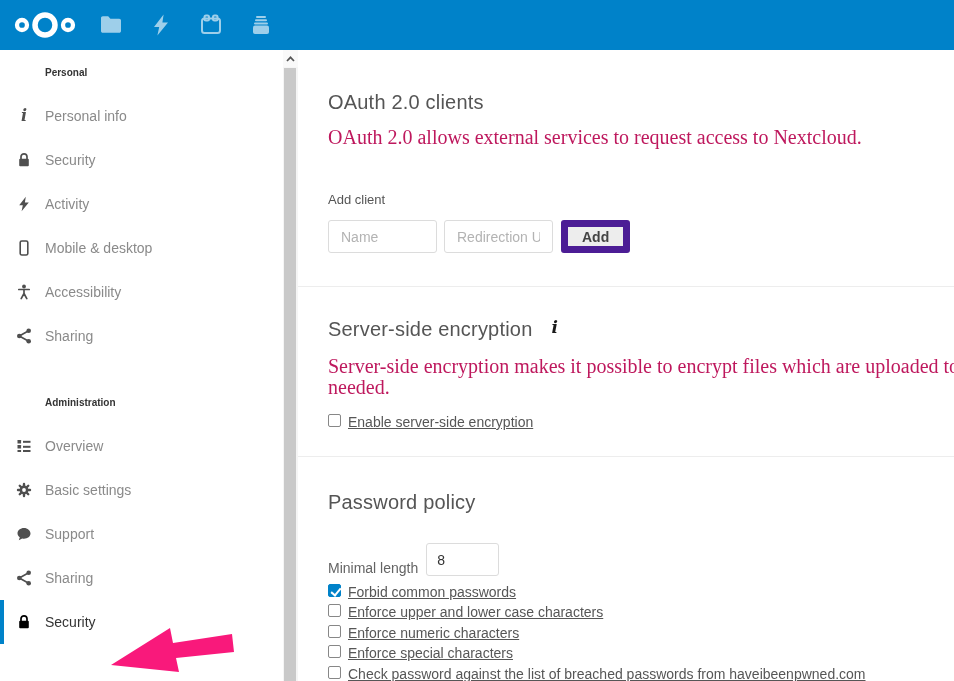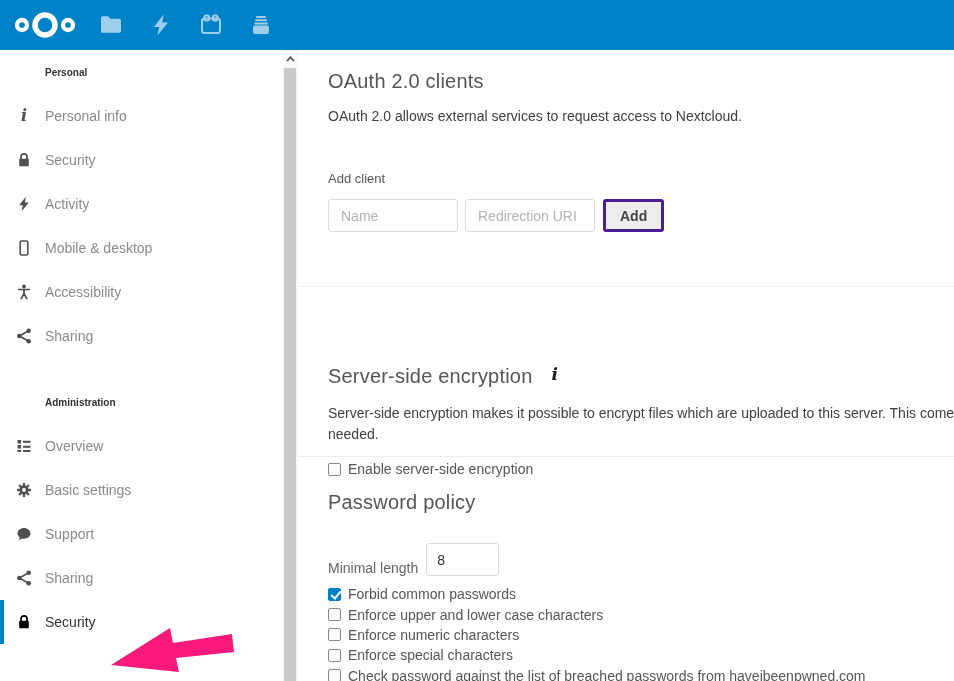--- a/index.html
+++ b/index.html
@@ -31,37 +31,37 @@
   
   #scrollbar { position:absolute; top:0; right:0; width:15px; bottom:0; background:#f5f5f5; }
   #scroll-up { position:absolute; top:0; left:0; width:15px; height:17px; background:#f9f9f9;
     display:flex; align-items:center; justify-content:center; cursor:pointer; }
   #scroll-thumb { position:absolute; top:18px; left:1px; width:12px; bottom:0;
     background:#c9c9c9; cursor:pointer; }
 
   
   #main { position:absolute; left:298px; top:50px; right:0; bottom:0; overflow:hidden; background:#fff; }
   .section { padding:0 30px; border-bottom:1px solid #ededed; }
-  #sec-oauth { height:237px; padding-top:19px; }
+  #sec-oauth { height:237px; padding-top:40px; }
   #sec-enc   { height:170px; padding-top:30px; }
   #sec-pass  { height:224px; padding-top:33px; border-bottom:none; }
   h2 { font-size:20px; font-weight:400; color:#555; line-height:24px; letter-spacing:.2px; }
-  .h2row { display:flex; align-items:flex-start;margin-top:47px; }
+  .h2row { display:flex; align-items:flex-start; }
   .info-i { font-family:"DejaVu Serif",serif; font-style:italic; font-weight:700;
     font-size:17px; color:#1a1a1a; margin-left:19px; }
-  .hint { margin-top:13px; font-size:14px; color:#404040; line-height:21px; }
+  .hint { margin-top:13px; font-size:20px; color:#be185d; line-height:21px;font-family:Liberation Serif, serif; }
   .hint-line { white-space:nowrap; }
   h3 { margin-top:44px; font-size:13px; font-weight:400; color:#555; }
   .form-row { margin-top:13px; display:flex; align-items:center; }
-  input.text { width:130px; height:33px; border:1px solid #dcdcdc; border-radius:3px;
+  input.text { width:109px; height:33px; border:1px solid #dcdcdc; border-radius:3px;
     padding:0 12px; font-size:14px; color:#0369a1; font-family:inherit; margin-right:7px; background:#fff; }
   input.text::placeholder { color:#b3b3b3; }
-  .btn { height:33px; padding:0 14px; margin-left:1px; background:#ededed; border:3px solid #4c1d95;
+  .btn { height:33px; padding:0 14px; margin-left:1px; background:#ededed; border:7px solid #4c1d95;
     border-radius:3px; font-size:14px; font-weight:700; color:#444; font-family:inherit; cursor:pointer; }
-  .cb-row { display:flex; align-items:center; font-size:14px; color:#565656; }
+  .cb-row { display:flex; align-items:flex-start; font-size:14px; color:#565656;text-decoration:underline; }
   #enc-cb-row { margin-top:16px; }
   .cb { width:13px; height:13px; border:1px solid #878787; border-radius:2px; background:#fff;
     margin-right:7px; position:relative; flex:none; cursor:pointer; }
   .cb.on { background:#0082c9; border-color:#0082c9; }
   .cb.on::after { content:""; position:absolute; left:3.5px; top:0.5px; width:4px; height:8px;
     border:solid #fff; border-width:0 2px 2px 0; transform:rotate(40deg); }
   .minlen { margin-top:29px; display:flex; align-items:flex-end; font-size:14px; color:#646464; }
   input.num { width:73px; height:33px; margin-left:8px; border:1px solid #dcdcdc; border-radius:3px;
     padding:0 10px; font-size:14px; color:#333; font-family:inherit; }
   .cb-list { margin-top:8px; }

